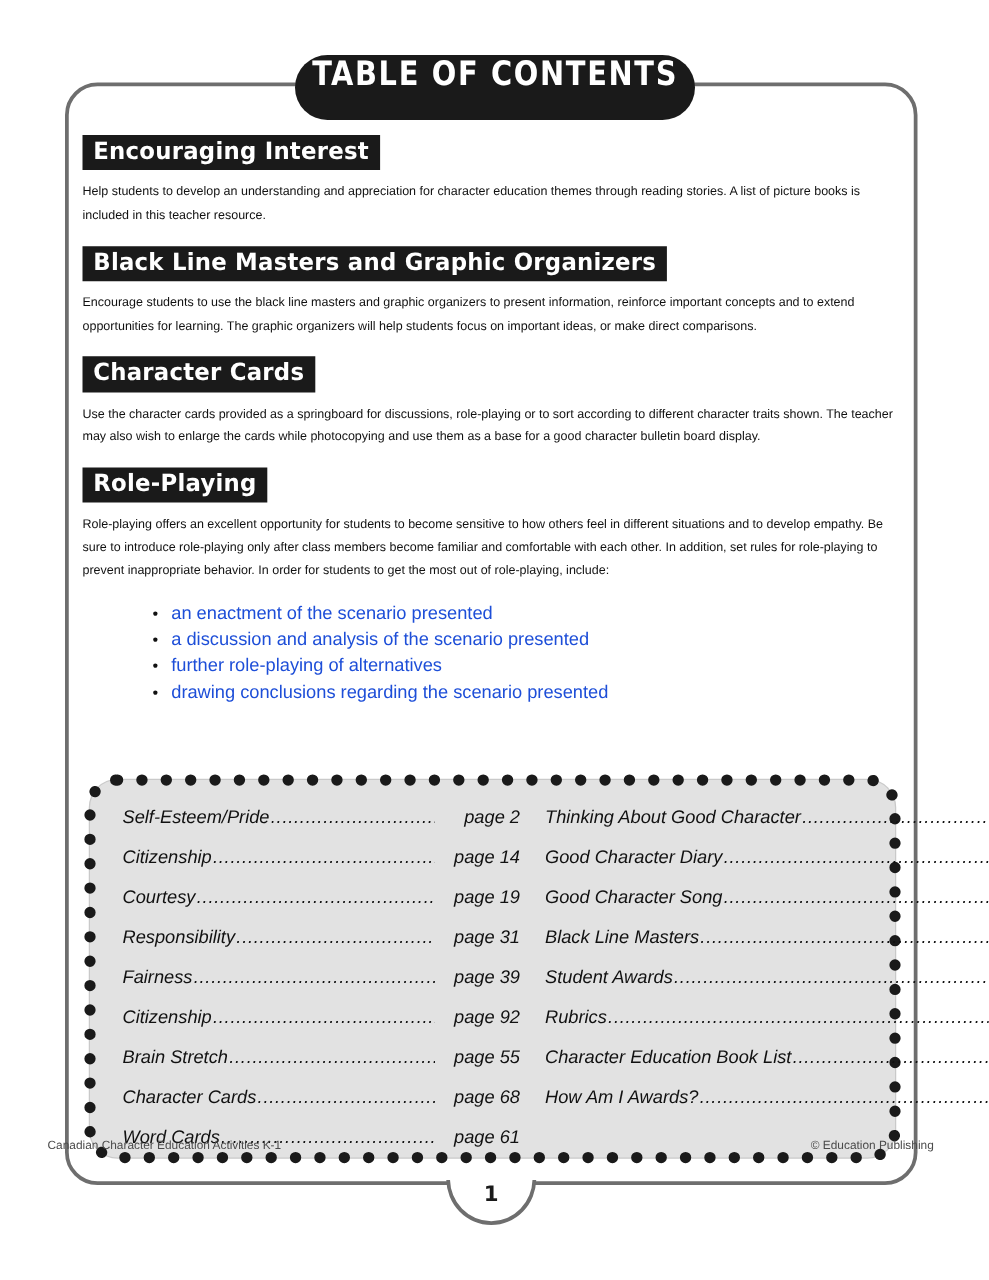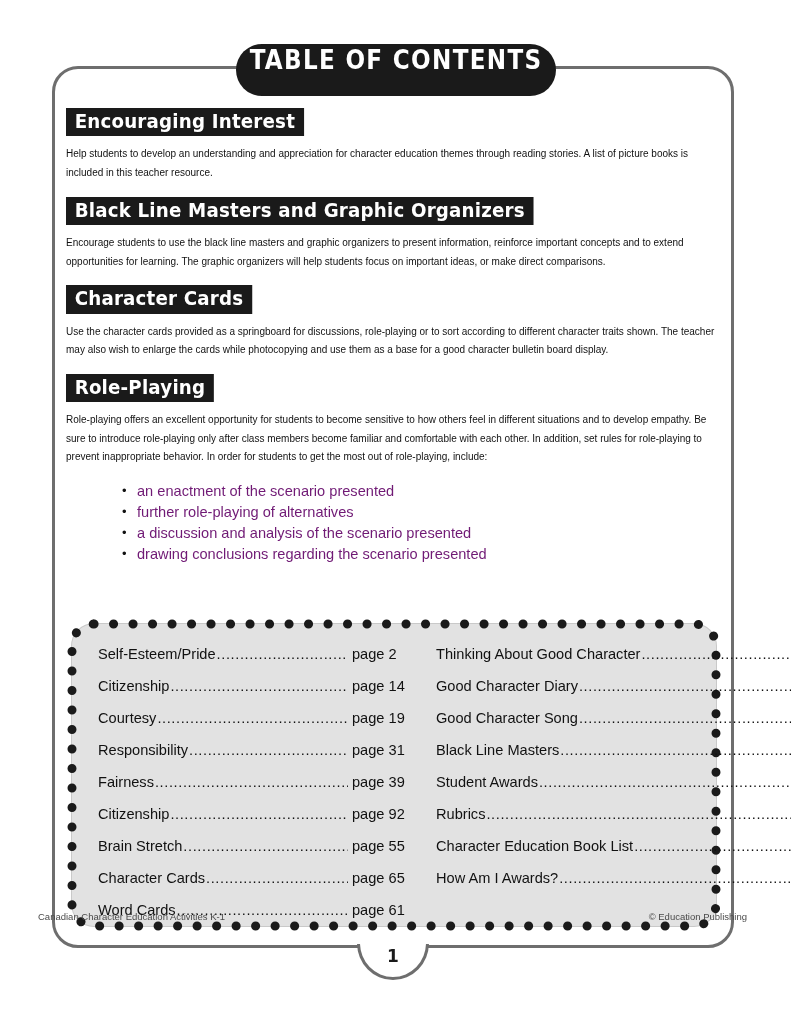--- a/index.html
+++ b/index.html
@@ -87,21 +87,21 @@
   }
 
   ul.bullets {
     margin: 5px 0 0 0;
     padding-left: 56px;
     list-style: none;
   }
   ul.bullets li {
     font-size: 14.6px;
     line-height: 21px;
-    color: #701a75;
+    color: #1d4ed8;
     position: relative;
     padding-left: 15px;
   }
   ul.bullets li::before {
     content: "\2022";
     position: absolute;
     left: 0;
     top: -1px;
     font-size: 13px;
     color: #111;
@@ -146,37 +146,39 @@
   .toc-col.right { padding-left: 4px; }
 
   .toc-row {
     display: flex;
     align-items: baseline;
     font-size: 14.6px;
     color: #111111;
     height: 32px;
     line-height: 32px;
     white-space: nowrap;
+    font-style: italic;
   }
   .toc-label { flex: 0 0 auto; }
   .toc-leader {
     flex: 1 1 auto;
     overflow: hidden;
     margin: 0 1px;
     font-size: 14.6px;
     letter-spacing: 0.6px;
     color: #111;
     height: 100%;
   }
   .toc-leader::after {
     content: "........................................................................";
   }
   .toc-page {
     flex: 0 0 auto;
     padding-left: 3px;
+    text-align: right;
     min-width: 64px;
   }
 
   
   #page-tab {
     position: absolute;
     left: 355px;
     top: 944px;
     width: 76px;
     height: 40px;
@@ -241,22 +243,22 @@
   <div class="section">
     <div class="sec-head">Character Cards</div>
     <div class="sec-body">Use the character cards provided as a springboard for discussions, role-playing or to sort according to different character traits shown. The teacher may also wish to enlarge the cards while photocopying and use them as a base for a good character bulletin board display.</div>
   </div>
 
   <div class="section">
     <div class="sec-head">Role-Playing</div>
     <div class="sec-body">Role-playing offers an excellent opportunity for students to become sensitive to how others feel in different situations and to develop empathy.  Be sure to introduce role-playing only after class members become familiar and comfortable with each other. In addition, set rules for role-playing to prevent inappropriate behavior. In order for students to get the most out of role-playing, include:</div>
     <ul class="bullets">
       <li>an enactment of the scenario presented</li>
+      <li>a discussion and analysis of the scenario presented</li>
       <li>further role-playing of alternatives</li>
-      <li>a discussion and analysis of the scenario presented</li>
       <li>drawing conclusions regarding the scenario presented</li>
     </ul>
   </div>
 
 </div>
 
 <div id="toc-box">
   <svg id="toc-dots" viewBox="0 0 656 314" xmlns="http://www.w3.org/2000/svg">
     <rect x="6" y="6" width="644" height="302" rx="22" ry="22" fill="none" stroke="#1a1a1a" stroke-width="9" stroke-linecap="round" stroke-dasharray="0.1 19.4"></rect>
   </svg>
@@ -295,21 +297,21 @@
         <span class="toc-page">page 92</span>
       </div>
       <div class="toc-row">
         <span class="toc-label">Brain Stretch</span>
         <span class="toc-leader"></span>
         <span class="toc-page">page 55</span>
       </div>
       <div class="toc-row">
         <span class="toc-label">Character Cards</span>
         <span class="toc-leader"></span>
-        <span class="toc-page">page 65</span>
+        <span class="toc-page">page 68</span>
       </div>
       <div class="toc-row">
         <span class="toc-label">Word Cards</span>
         <span class="toc-leader"></span>
         <span class="toc-page">page 61</span>
       </div>
     </div>
 
     <div class="toc-col right">
       <div class="toc-row">

